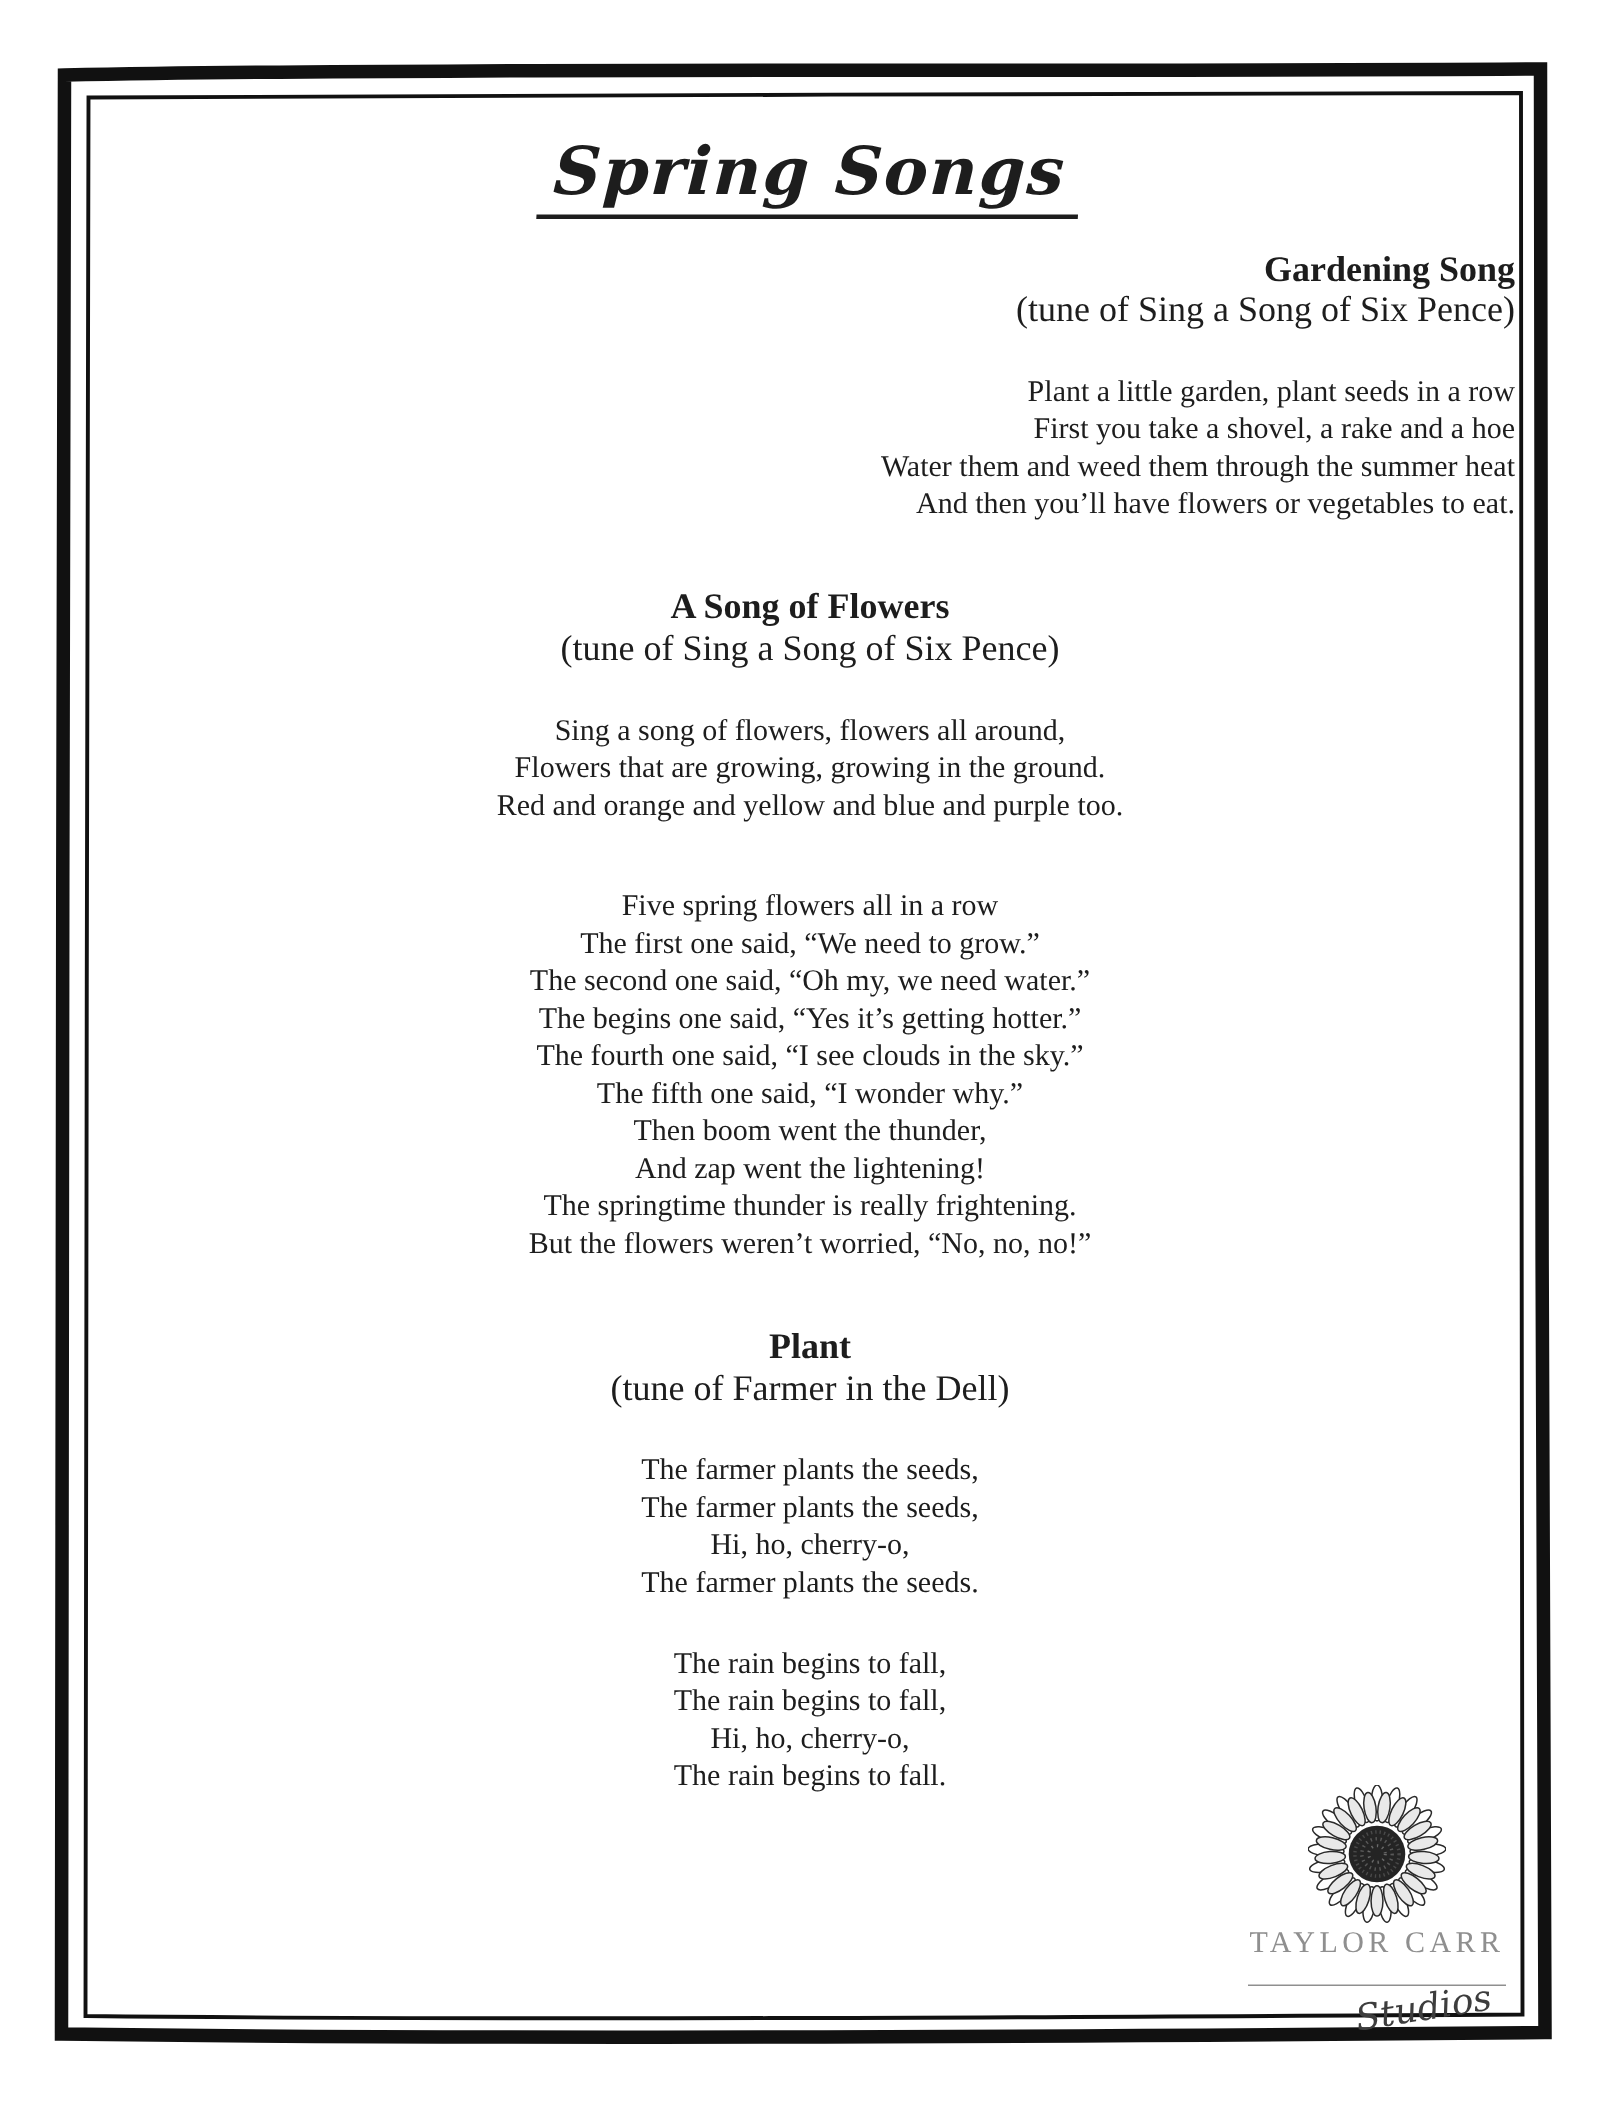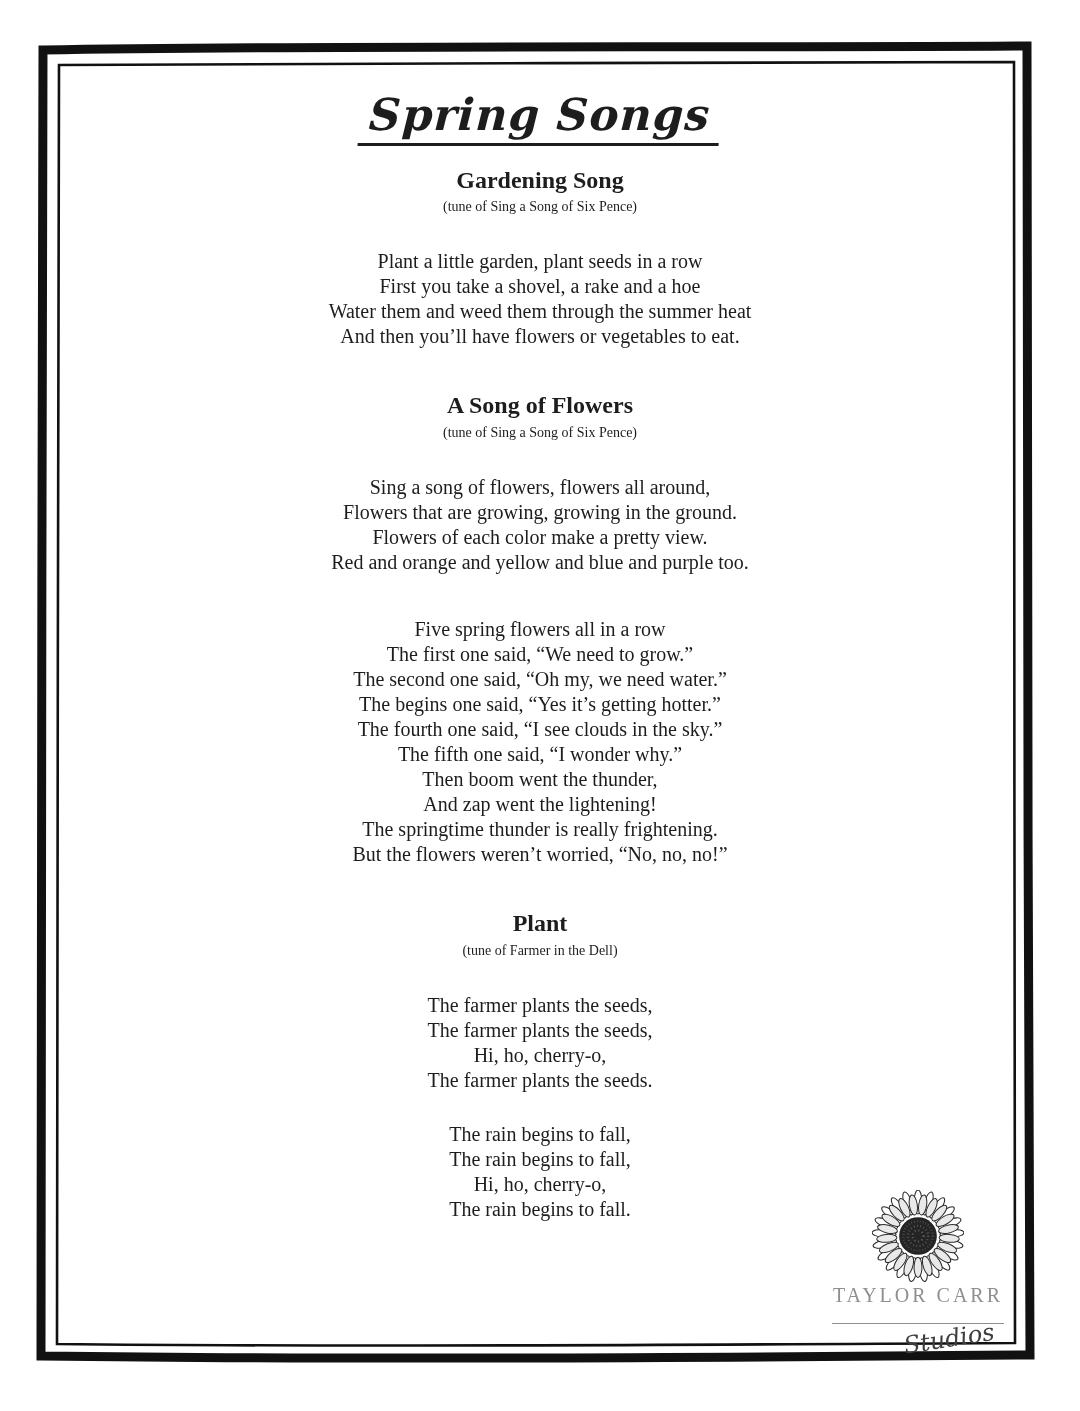--- a/index.html
+++ b/index.html
@@ -25,30 +25,30 @@
     font-weight:700;
     font-size:44px;
     line-height:1.15;
     letter-spacing:1px;
     border-bottom:3px solid var(--text,#1d1d1d);
     padding:0 10px 2px 10px;
     transform:skewX(-3deg);
   }
   .songs{display:block;}
   .song{margin-top:42px;}
-  .song:first-child{margin-top:20px;}
+  .song:first-child{margin-top:20px;text-align:right;}
   .song h2{
     margin:0;
     font-size:24px;
     font-weight:700;
     line-height:1.2;
   }
   .tune{
     margin:0;
-    font-size:14px;
+    font-size:24px;
     line-height:26px;
   }
   .verse{margin-top:29px;}
   .verse.tight{margin-top:13px;}
   .verse + .verse{}
   .verse p{
     margin:0;
     font-size:20px;
     line-height:25px;
   }
@@ -112,21 +112,20 @@
             <p>Water them and weed them through the summer heat</p>
             <p>And then you’ll have flowers or vegetables to eat.</p>
           </div>
         </section>
         <section class="song">
           <h2>A Song of Flowers</h2>
           <p class="tune">(tune of Sing a Song of Six Pence)</p>
           <div class="verse">
             <p>Sing a song of flowers, flowers all around,</p>
             <p>Flowers that are growing, growing in the ground.</p>
-            <p>Flowers of each color make a pretty view.</p>
             <p>Red and orange and yellow and blue and purple too.</p>
           </div>
         </section>
         <section class="song">
           <div class="verse tight">
             <p>Five spring flowers all in a row</p>
             <p>The first one said, “We need to grow.”</p>
             <p>The second one said, “Oh my, we need water.”</p>
             <p>The begins one said, “Yes it’s getting hotter.”</p>
             <p>The fourth one said, “I see clouds in the sky.”</p>

